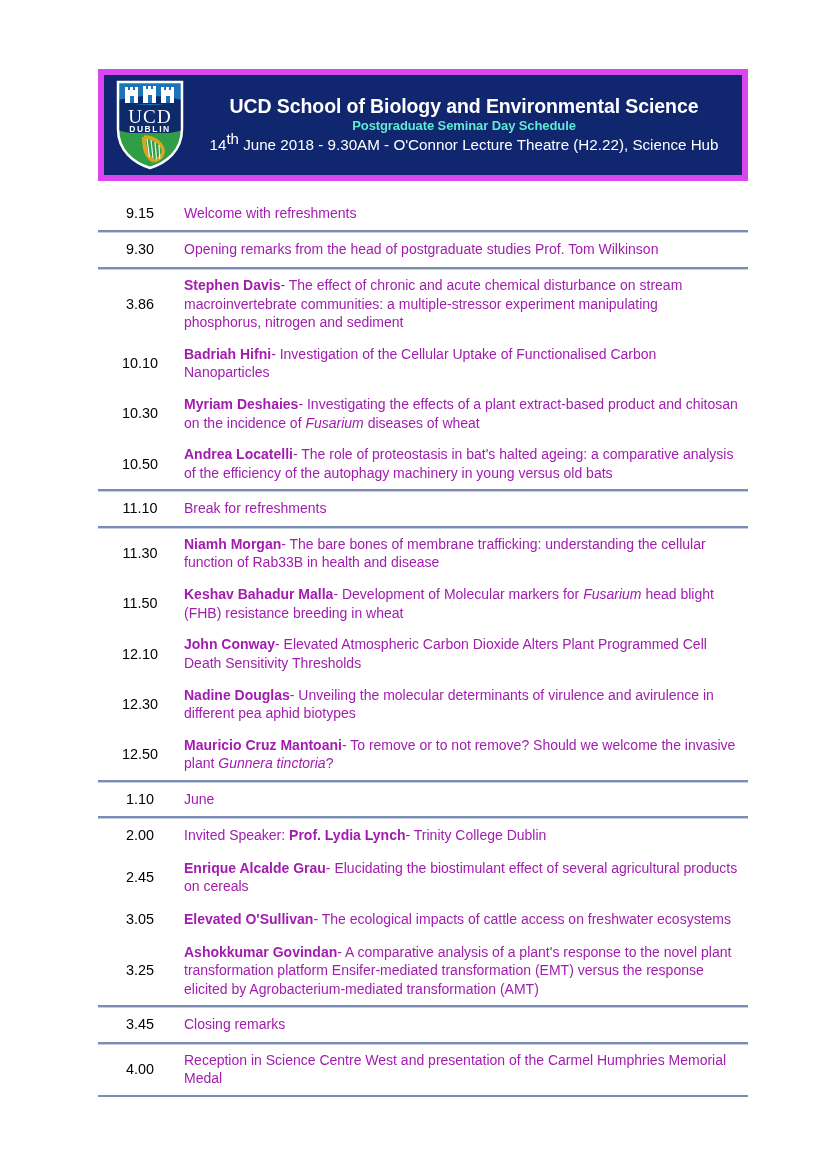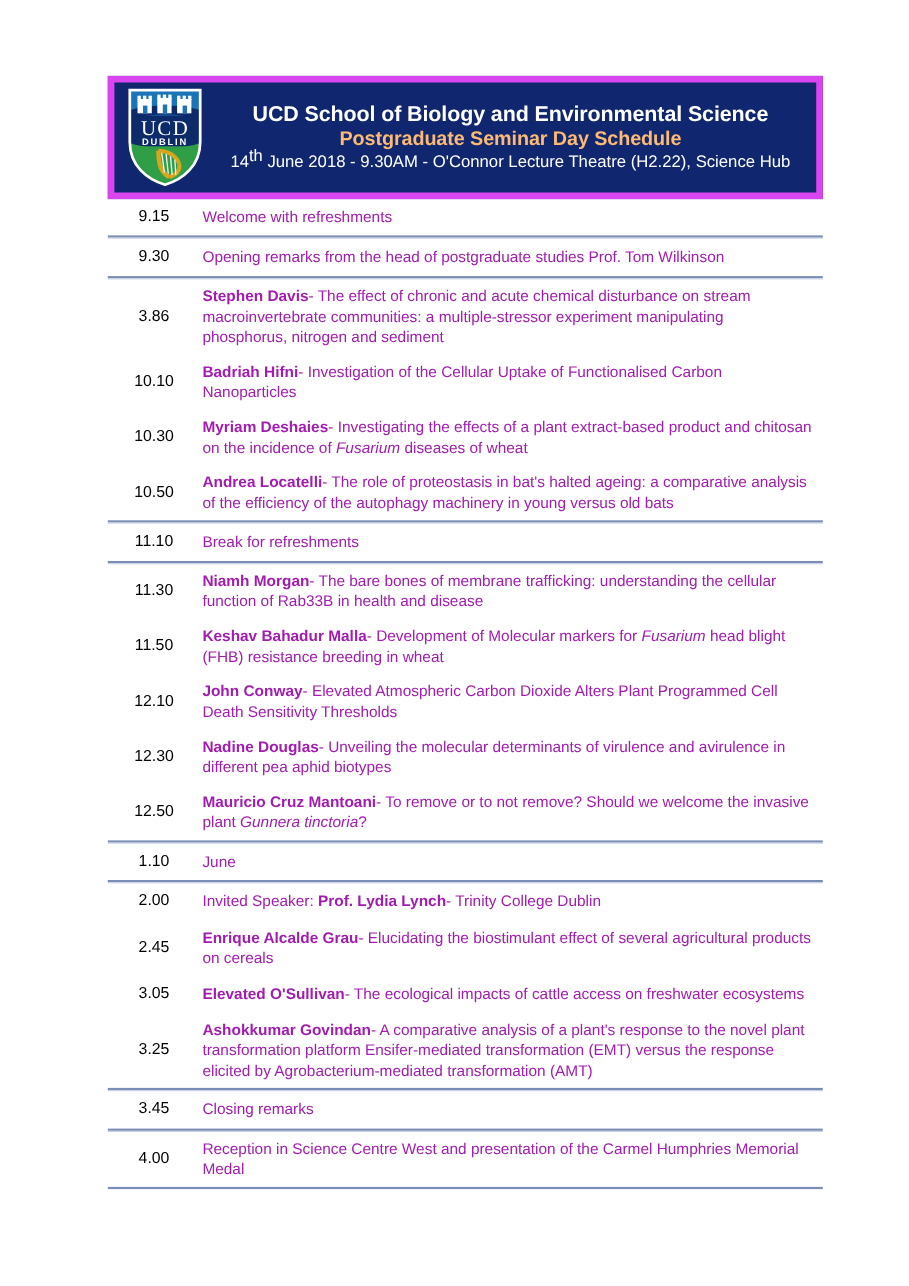--- a/index.html
+++ b/index.html
@@ -59,22 +59,22 @@
   }
   .banner-line1 {
     color: #ffffff;
     font-size: 19.5px;
     font-weight: bold;
     line-height: 1.18;
     letter-spacing: -0.1px;
     white-space: nowrap;
   }
   .banner-line2 {
-    color: #fdba74;
-    font-size: 18px;
+    color: #5eead4;
+    font-size: 13px;
     font-weight: bold;
     line-height: 1.18;
     letter-spacing: -0.1px;
     white-space: nowrap;
   }
   .banner-line3 {
     color: #ffffff;
     font-size: 15.2px;
     font-weight: normal;
     line-height: 1.3;
@@ -82,21 +82,21 @@
     margin-top: 1px;
   }
   .banner-line3 sup {
     font-size: 15px;
     vertical-align: super;
     line-height: 0;
   }
 
   
   .schedule {
-    margin-top: 0;
+    margin-top: 16px;
   }
   .section {
     border-top: 2px solid #7a8db5;
     box-shadow: inset 0 2px 0 0 #ffffff;
   }
   .section.first {
     border-top: none;
   }
   .section-inner {
     border-top: 1px solid #c5cee3;

